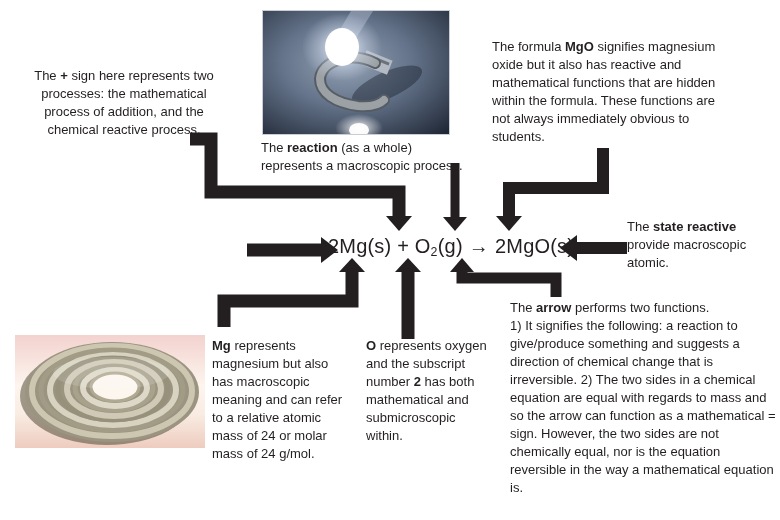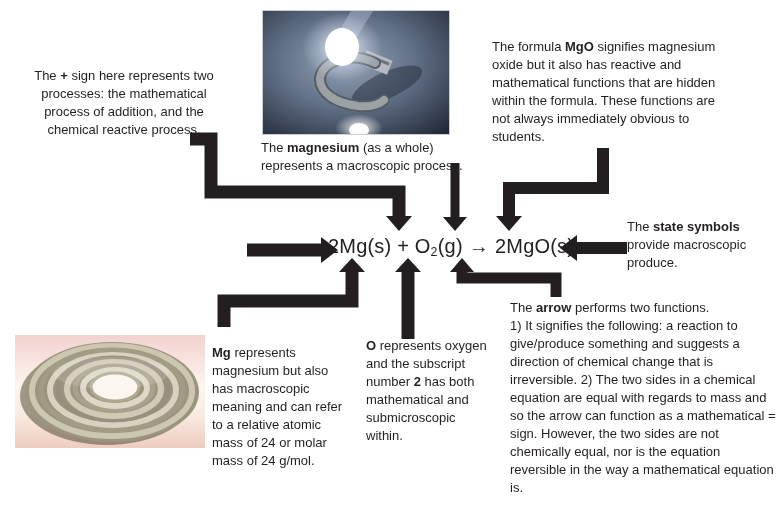--- a/index.html
+++ b/index.html
@@ -79,27 +79,27 @@
       <ellipse cx="99" cy="53" rx="39" ry="22" fill="none" stroke="#a8a28d" stroke-width="5"></ellipse>
       <ellipse cx="100" cy="53" rx="32" ry="18" fill="none" stroke="#ddd8c7" stroke-width="6"></ellipse>
       <ellipse cx="100" cy="52" rx="24" ry="14" fill="#fcf6ef" stroke="#b0a992" stroke-width="3"></ellipse>
       <ellipse cx="96" cy="38" rx="58" ry="16" fill="#ffffff" opacity="0.14"></ellipse>
     </g>
   </svg>
 
   <div class="note" style="left:28px;top:67px;width:192px;text-align:center;"><span>The </span><span class="b">+</span><span> sign here represents two processes: the mathematical process of addition, and the chemical reactive process.</span></div>
 
 
-  <div class="note" style="left:261px;top:139px;width:216px;"><span>The </span><span class="b">magnesium</span><span> (as a whole) represents a macroscopic process.</span></div>
+  <div class="note" style="left:261px;top:139px;width:216px;"><span>The </span><span class="b">reaction</span><span> (as a whole) represents a macroscopic process.</span></div>
 
   <div class="note" style="left:492px;top:38px;width:240px;"><span>The formula </span><span class="b">MgO</span><span> signifies magnesium oxide but it also has reactive and mathematical functions that are hidden within the formula. These functions are not always immediately obvious to students.</span></div>
 
-  <div class="note" style="left:627px;top:218px;width:124px;"><span>The </span><span class="b">state symbols</span><span> provide macroscopic produce.</span></div>
+  <div class="note" style="left:627px;top:218px;width:124px;"><span>The </span><span class="b">state reactive</span><span> provide macroscopic atomic.</span></div>
 
-  <div class="note" style="left:212px;top:337px;width:132px;margin-top:7px;"><span class="b">Mg</span><span> represents magnesium but also has macroscopic meaning and can refer to a relative atomic mass of 24 or molar mass of 24 g/mol.</span></div>
+  <div class="note" style="left:212px;top:337px;width:132px;"><span class="b">Mg</span><span> represents magnesium but also has macroscopic meaning and can refer to a relative atomic mass of 24 or molar mass of 24 g/mol.</span></div>
 
   <div class="note" style="left:366px;top:337px;width:122px;"><span class="b">O</span><span> represents oxygen and the subscript number </span><span class="b">2</span><span> has both mathematical and submicroscopic within.</span></div>
 
   <div class="note" style="left:510px;top:299px;width:268px;"><span>The </span><span class="b">arrow</span><span> performs two functions.</span><br><span>1) It signifies the following: a reaction to give/produce something and suggests a direction of chemical change that is irreversible. 2) The two sides in a chemical equation are equal with regards to mass and so the arrow can function as a mathematical = sign. However, the two sides are not chemically equal, nor is the equation reversible in the way a mathematical equation is.</span></div>
 
   <div id="equation"><span>2Mg(s)</span><span> + </span><span>O</span><span class="sub">2</span><span>(g)</span><span class="eq-arrow">→</span><span>2MgO(s)</span></div>
 
   <svg id="arrow-layer" width="780" height="520" viewBox="0 0 780 520">
 
     <g>

